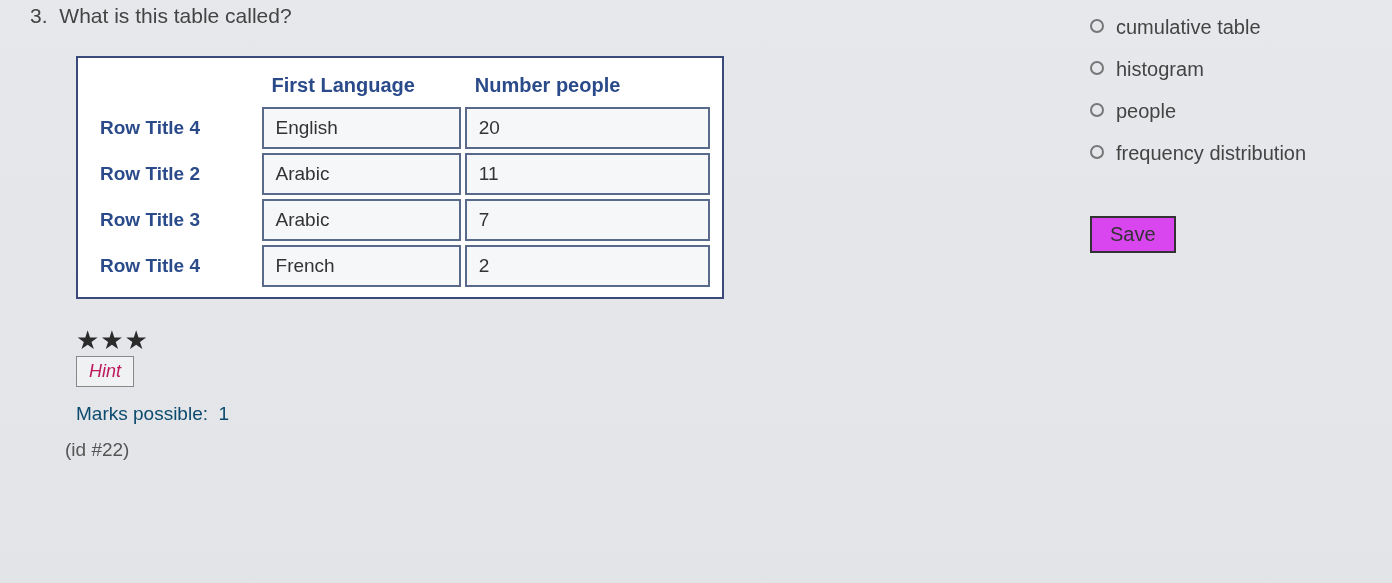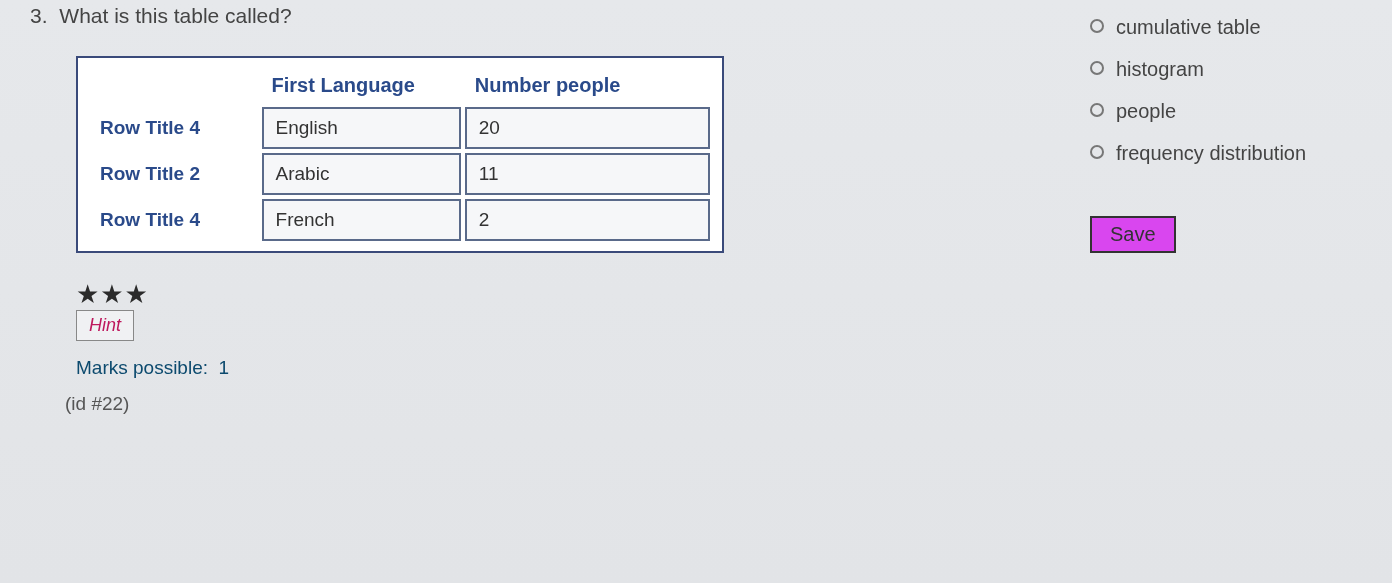--- a/index.html
+++ b/index.html
@@ -168,20 +168,25 @@
             <td class="rowheader">Row Title 4</td>
             <td class="cell lang">English</td>
             <td class="cell num">20</td>
           </tr>
           <tr>
             <td class="rowheader">Row Title 2</td>
             <td class="cell lang">Arabic</td>
             <td class="cell num">11</td>
           </tr>
           <tr>
+            <td class="rowheader">Row Title 3</td>
+            <td class="cell lang">Arabic</td>
+            <td class="cell num">7</td>
+          </tr>
+          <tr>
             <td class="rowheader">Row Title 4</td>
             <td class="cell lang">French</td>
             <td class="cell num">2</td>
           </tr>
         </tbody>
       </table>
     </div>
 
     <div class="stars">★★★</div>
 

